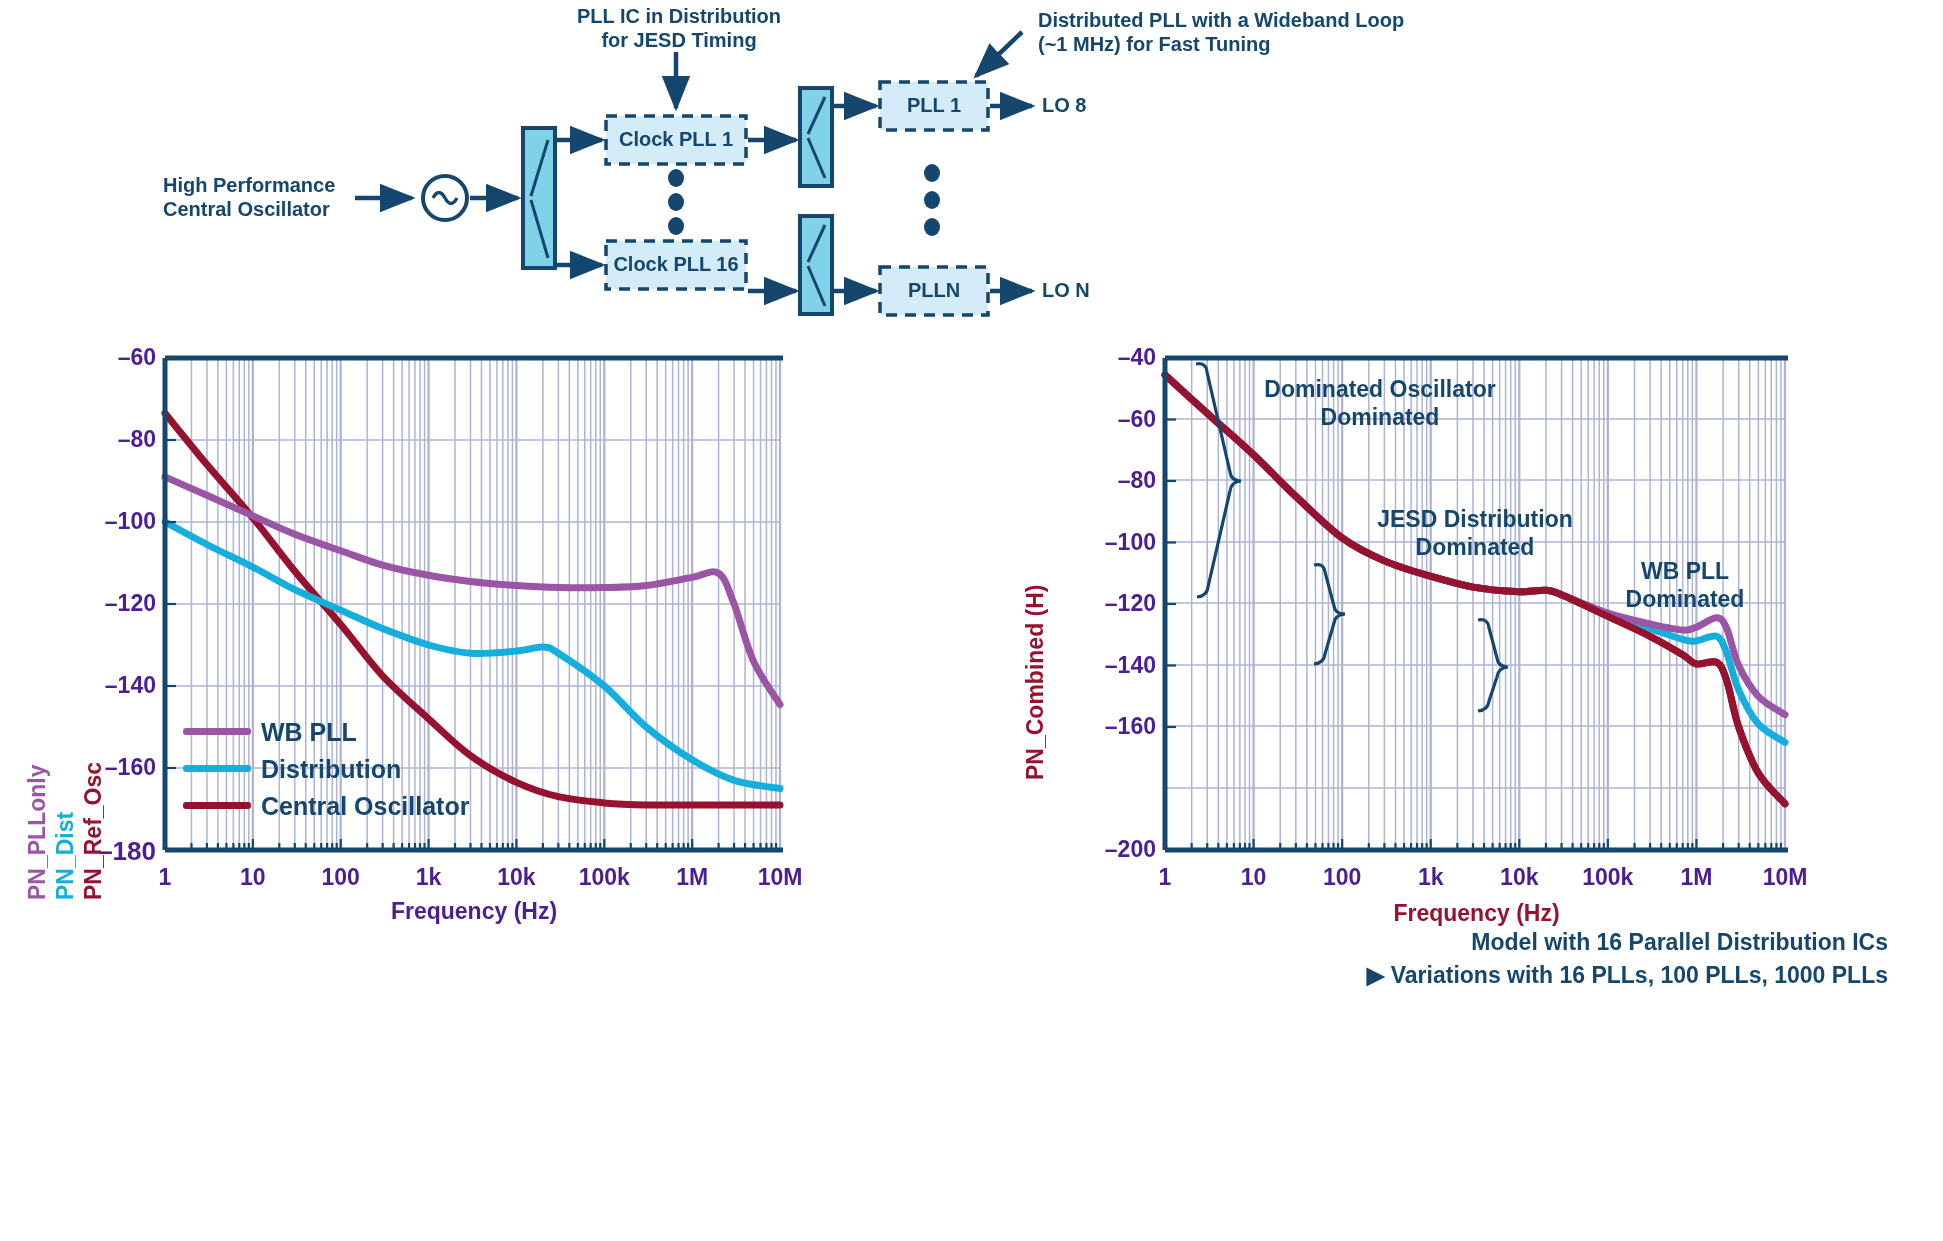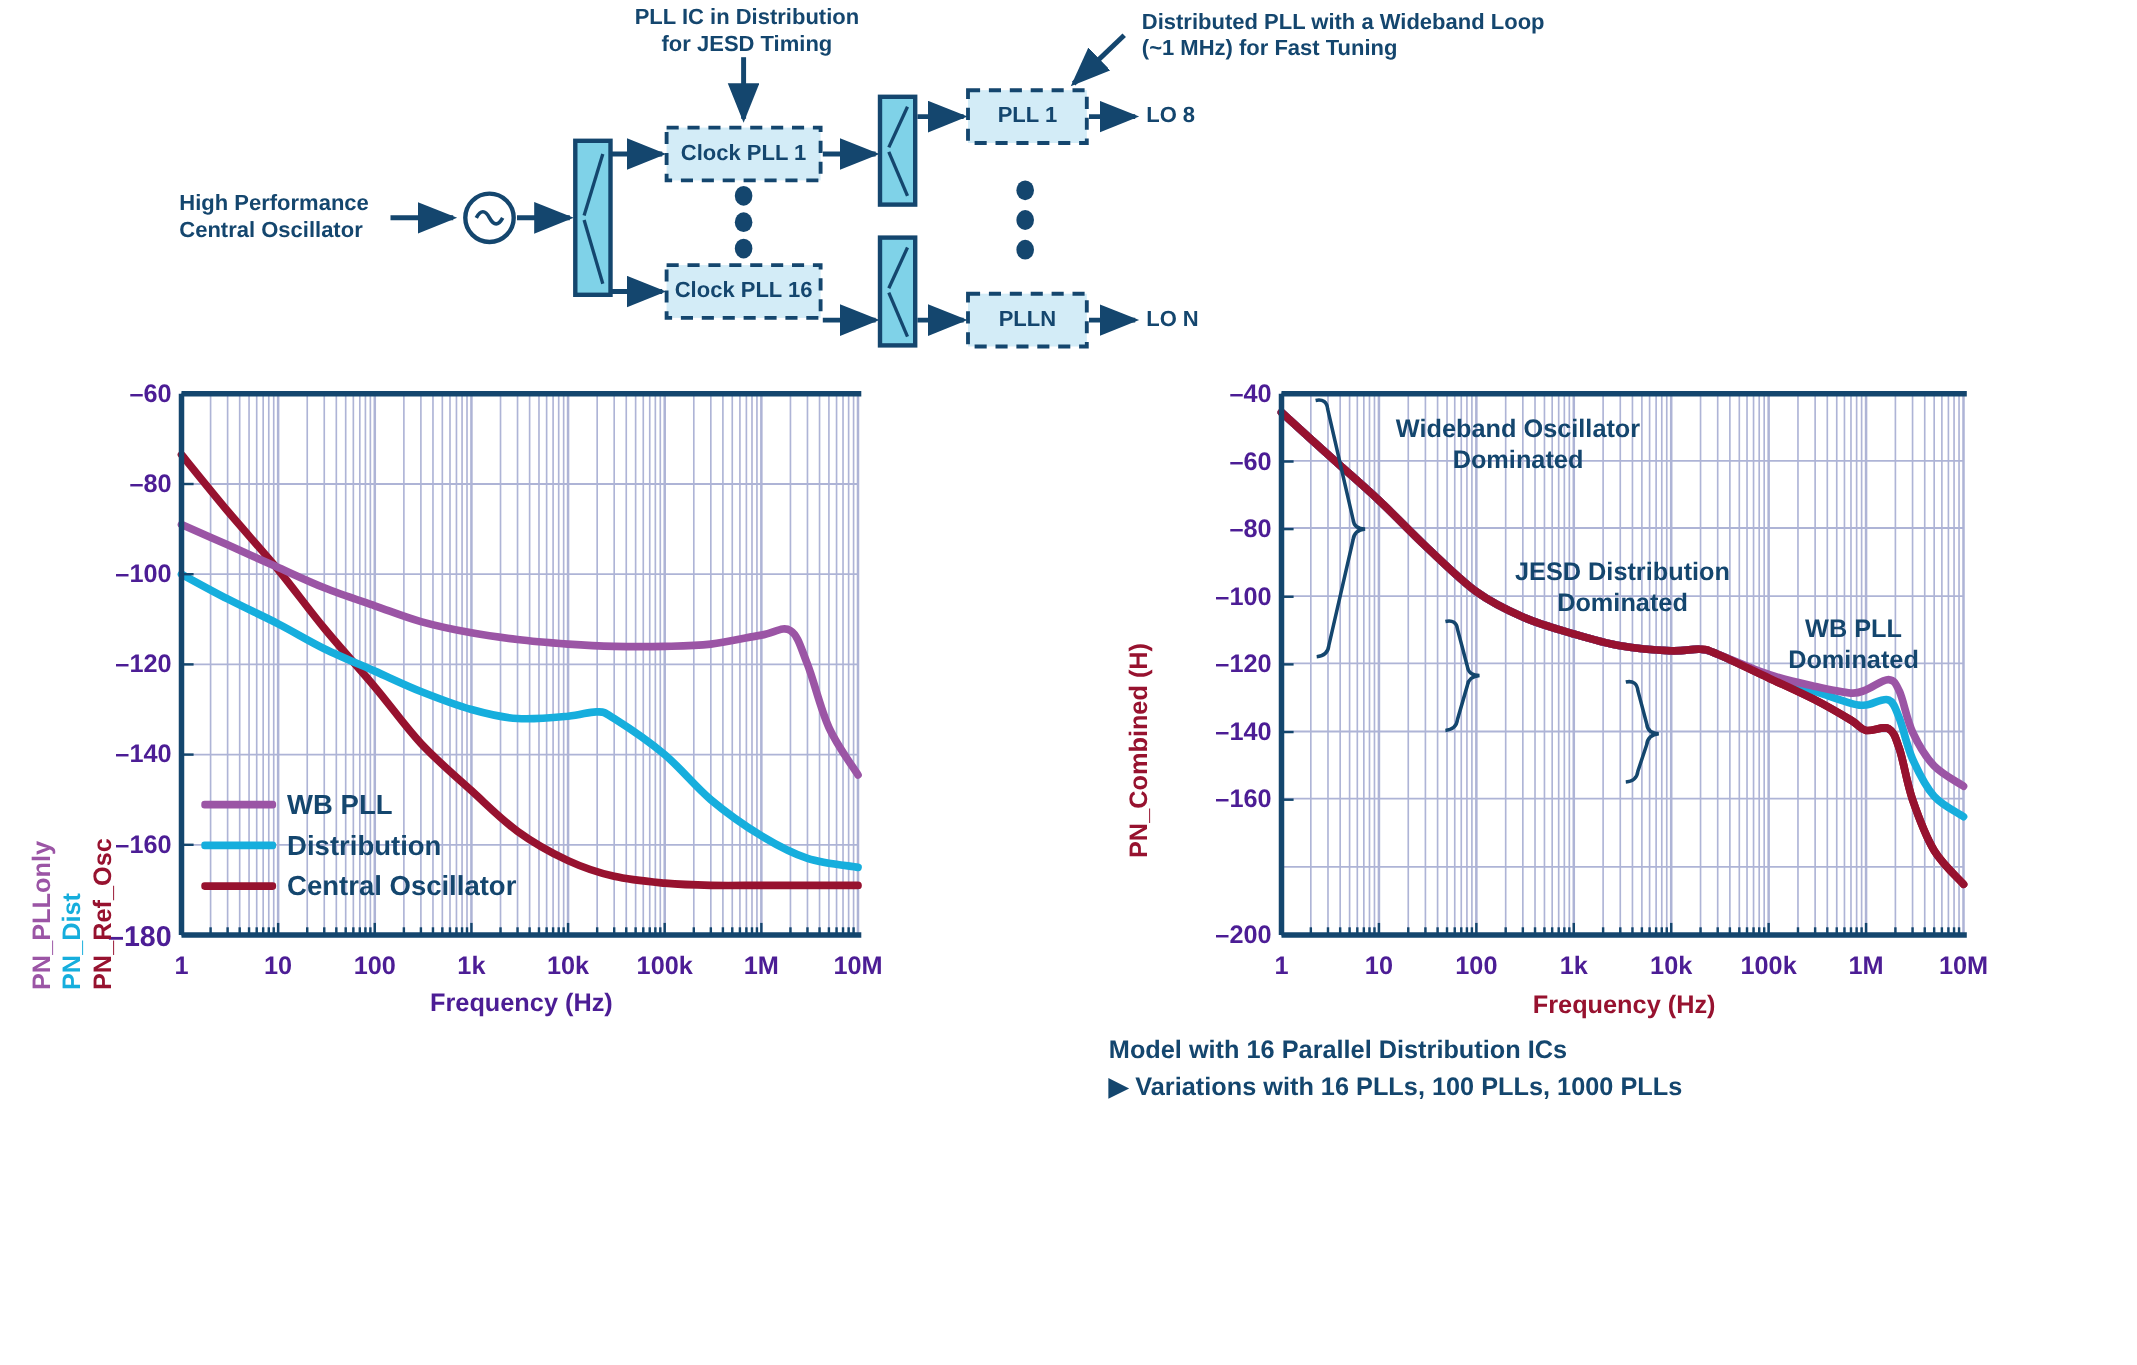--- a/index.html
+++ b/index.html
@@ -520,29 +520,29 @@
       <div class="axlabel" style="left: 561.857px; top: 524px; width: 92px; text-align: center; font-size: 23px;">100k</div>
       <div class="axlabel" style="left: 650.429px; top: 524px; width: 92px; text-align: center; font-size: 23px;">1M</div>
       <div class="axlabel" style="left: 739px; top: 524px; width: 92px; text-align: center; font-size: 23px;">10M</div>
     </div>
 
   <div class="ylab-rot" style="left:22px;top:440px;font-size:23px;color:#97122f;">PN_Combined (H)</div>
 
   <div class="axlabel dkred" style="left:165px;top:560px;width:623px;text-align:center;font-size:23px;color:#97122f;">Frequency (Hz)</div>
 
   <div class="annot" style="left:215px;top:36px;width:330px;font-size:23px;">
-    <div>Wideband Oscillator</div>
+    <div>Dominated Oscillator</div>
     <div>Dominated</div>
   </div>
   <div class="annot" style="left:330px;top:166px;width:290px;font-size:23px;">
     <div>JESD Distribution</div>
     <div>Dominated</div>
   </div>
   <div class="annot" style="left:575px;top:218px;width:220px;font-size:23px;">
     <div>WB PLL</div>
     <div>Dominated</div>
   </div>
 
-  <div class="caption" style="left:8px;top:598px;width:880px;text-align:left;font-size:23px;">
+  <div class="caption" style="left:8px;top:586px;width:880px;text-align:right;font-size:23px;">
     <div>Model with 16 Parallel Distribution ICs</div>
     <div>▶ Variations with 16 PLLs, 100 PLLs, 1000 PLLs</div>
   </div>
 </div>
 
 </body></html>

